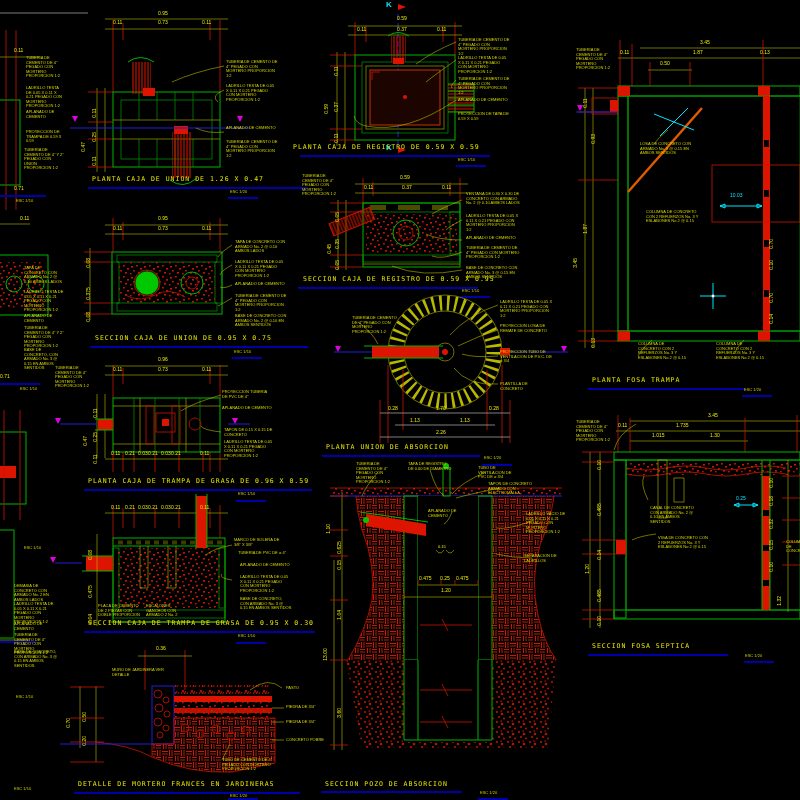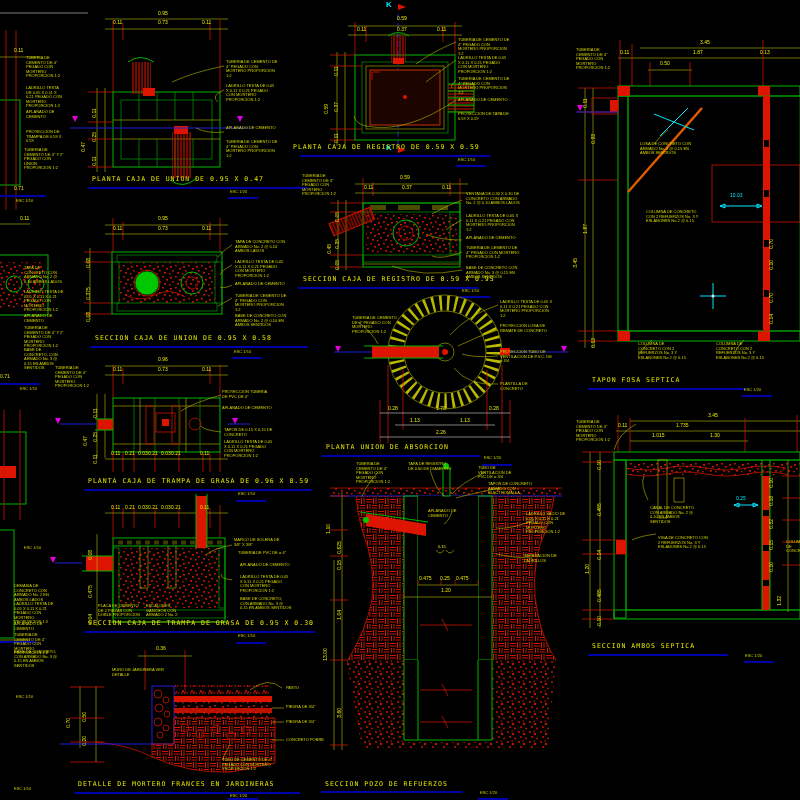--- a/index.html
+++ b/index.html
@@ -454,36 +454,36 @@
 <span class="t note" style="left:24px;top:290px;width:40px">LADRILLO TESTA DE 0.05 X 0.11 X 0.21 PEGADO CON MORTERO PROPORCION 1:2</span>
 <span class="t note" style="left:24px;top:314px;width:40px">APLANADO DE CEMENTO</span>
 <span class="t note" style="left:24px;top:326px;width:40px">TUBERIA DE CEMENTO DE 4" Y 2" PEGADO CON MORTERO PROPORCION 1:2</span>
 <span class="t note" style="left:24px;top:348px;width:40px">BASE DE CONCRETO, CON ARMADO No. 3 @ 0.15 EN AMBOS SENTIDOS</span>
 <span class="t note" style="left:14px;top:584px;width:44px">DEMASIA DE CONCRETO CON ARMADO No. 2 EN AMBOS LADOS</span>
 <span class="t note" style="left:14px;top:602px;width:44px">LADRILLO TESTA DE 0.05 X 0.11 X 0.21 PEGADO CON MORTERO PROPORCION 1:2</span>
 <span class="t note" style="left:14px;top:622px;width:44px">APLANADO DE CEMENTO</span>
 <span class="t note" style="left:14px;top:633px;width:44px">TUBERIA DE CEMENTO DE 4" PEGADO CON MORTERO PROPORCION 1:2</span>
 <span class="t note" style="left:14px;top:650px;width:44px">BASE DE CONCRETO, CON ARMADO No. 3 @ 0.15 EN AMBOS SENTIDOS</span>
 
-<span class="t ttl" style="left:92px;top:176px">PLANTA CAJA DE UNION DE 0.95 X 0.47</span>
+<span class="t ttl" style="left:92px;top:176px">PLANTA CAJA DE UNION DE 1.26 X 0.47</span>
 <span class="t sc" style="left:230px;top:190px">ESC 1/20</span>
 <span class="t d" style="left:158px;top:11px">0.95</span>
 <span class="t d" style="left:113px;top:20px">0.11</span>
 <span class="t d" style="left:158px;top:20px">0.73</span>
 <span class="t d" style="left:202px;top:20px">0.11</span>
 <span class="t d v" style="left:87px;top:146px">0.47</span>
 <span class="t d v" style="left:98px;top:112px">0.11</span>
 <span class="t d v" style="left:98px;top:136px">0.25</span>
 <span class="t d v" style="left:98px;top:160px">0.11</span>
 <span class="t note" style="left:226px;top:60px;width:52px">TUBERIA DE CEMENTO DE 4" PEGADO CON MORTERO PROPORCION 1:2</span>
 <span class="t note" style="left:226px;top:84px;width:52px">LADRILLO TESTA DE 0.05 X 0.11 X 0.21 PEGADO CON MORTERO PROPORCION 1:2</span>
 <span class="t note" style="left:226px;top:126px;width:52px">APLANADO DE CEMENTO</span>
 <span class="t note" style="left:226px;top:140px;width:52px">TUBERIA DE CEMENTO DE 4" PEGADO CON MORTERO PROPORCION 1:2</span>
 
-<span class="t ttl" style="left:95px;top:335px">SECCION CAJA DE UNION DE 0.95 X 0.58</span>
+<span class="t ttl" style="left:95px;top:335px">SECCION CAJA DE UNION DE 0.95 X 0.75</span>
 <span class="t sc" style="left:234px;top:350px">ESC 1/10</span>
 <span class="t d" style="left:158px;top:216px">0.95</span>
 <span class="t d" style="left:113px;top:226px">0.11</span>
 <span class="t d" style="left:158px;top:226px">0.73</span>
 <span class="t d" style="left:202px;top:226px">0.11</span>
 <span class="t d v" style="left:92px;top:262px">0.08</span>
 <span class="t d v" style="left:92px;top:294px">0.375</span>
 <span class="t d v" style="left:92px;top:316px">0.08</span>
 <span class="t note" style="left:235px;top:240px;width:52px">TAPA DE CONCRETO CON ARMADO No. 2 @ 0.10 AMBOS LADOS</span>
 <span class="t note" style="left:235px;top:260px;width:52px">LADRILLO TESTA DE 0.05 X 0.11 X 0.21 PEGADO CON MORTERO PROPORCION 1:2</span>
@@ -589,42 +589,42 @@
 <span class="t d" style="left:489px;top:406px">0.28</span>
 <span class="t d" style="left:410px;top:418px">1.13</span>
 <span class="t d" style="left:460px;top:418px">1.13</span>
 <span class="t d" style="left:436px;top:430px">2.26</span>
 <span class="t note" style="left:500px;top:300px;width:54px">LADRILLO TESTA DE 0.05 X 0.11 X 0.21 PEGADO CON MORTERO PROPORCION 1:2</span>
 <span class="t note" style="left:500px;top:324px;width:52px">PROYECCION LOSA DE REMATE DE CONCRETO</span>
 <span class="t note" style="left:500px;top:350px;width:52px">PROYECCION TUBO DE VENTILACION DE P.V.C. DE ø 3/4</span>
 <span class="t note" style="left:500px;top:382px;width:46px">PLANTILLA DE CONCRETO</span>
 <span class="t note" style="left:352px;top:316px;width:46px">TUBERIA DE CEMENTO DE 4" PEGADO CON MORTERO PROPORCION 1:2</span>
 
-<span class="t ttl" style="left:325px;top:781px">SECCION POZO DE REFUERZOS</span>
+<span class="t ttl" style="left:325px;top:781px">SECCION POZO DE ABSORCION</span>
 <span class="t sc" style="left:480px;top:791px">ESC 1/20</span>
 <span class="t d" style="left:419px;top:576px">0.475</span>
 <span class="t d" style="left:440px;top:576px">0.25</span>
 <span class="t d" style="left:456px;top:576px">0.475</span>
 <span class="t d" style="left:441px;top:588px">1.20</span>
 <span class="t d v" style="left:332px;top:528px">1.10</span>
 <span class="t d v" style="left:343px;top:548px">0.625</span>
 <span class="t d v" style="left:343px;top:564px">0.15</span>
 <span class="t d v" style="left:343px;top:614px">1.04</span>
 <span class="t d v" style="left:329px;top:655px">13.00</span>
 <span class="t d v" style="left:343px;top:712px">3.60</span>
 <span class="t d" style="left:438px;top:545px;font-size:4px">0.15</span>
 <span class="t note" style="left:356px;top:462px;width:42px">TUBERIA DE CEMENTO DE 4" PEGADO CON MORTERO PROPORCION 1:2</span>
 <span class="t note" style="left:408px;top:462px;width:44px">TAPA DE REGISTRO DE 0.60 DE DIAMETRO</span>
 <span class="t note" style="left:478px;top:466px;width:40px">TUBO DE VENTILACION DE PVC DE ø 3/4</span>
 <span class="t note" style="left:488px;top:482px;width:50px">TAPON DE CONCRETO ARMADO CON ELECTROMALLA</span>
 <span class="t note" style="left:428px;top:509px;width:44px">APLANADO DE CEMENTO</span>
 <span class="t note" style="left:526px;top:512px;width:46px">LADRILLO VACIO DE 0.06 X 0.11 X 0.21 PEGADO CON MORTERO PROPORCION 1:2</span>
 <span class="t note" style="left:524px;top:554px;width:40px">SEPARACION DE LADRILLOS</span>
 
-<span class="t ttl" style="left:592px;top:377px">TAPON FOSA SEPTICA</span>
+<span class="t ttl" style="left:592px;top:377px">PLANTA FOSA TRAMPA</span>
 <span class="t sc" style="left:744px;top:388px">ESC 1/20</span>
 <span class="t d" style="left:700px;top:40px">3.45</span>
 <span class="t d" style="left:620px;top:50px">0.11</span>
 <span class="t d" style="left:693px;top:50px">1.87</span>
 <span class="t d" style="left:760px;top:50px">0.13</span>
 <span class="t d" style="left:660px;top:61px">0.50</span>
 <span class="t d v" style="left:589px;top:102px">0.11</span>
 <span class="t d v" style="left:597px;top:138px">0.93</span>
 <span class="t d v" style="left:589px;top:228px">1.87</span>
 <span class="t d v" style="left:579px;top:262px">3.45</span>
@@ -633,21 +633,21 @@
 <span class="t d v" style="left:775px;top:264px">0.10</span>
 <span class="t d v" style="left:775px;top:297px">0.70</span>
 <span class="t d v" style="left:775px;top:318px">0.14</span>
 <span class="t d cyt" style="left:730px;top:193px">10.03</span>
 <span class="t note" style="left:576px;top:48px;width:40px">TUBERIA DE CEMENTO DE 4" PEGADO CON MORTERO PROPORCION 1:2</span>
 <span class="t note" style="left:640px;top:142px;width:52px">LOSA DE CONCRETO CON ARMADO No. 3 @ 0.15 EN AMBOS SENTIDOS</span>
 <span class="t note" style="left:646px;top:210px;width:55px">COLUMNA DE CONCRETO CON 2 REFUERZOS No. 3 Y ESLABONES No 2 @ 0.15</span>
 <span class="t note" style="left:638px;top:342px;width:50px">COLUMNA DE CONCRETO CON 2 REFUERZOS No. 3 Y ESLABONES No 2 @ 0.15</span>
 <span class="t note" style="left:716px;top:342px;width:50px">COLUMNA DE CONCRETO CON 2 REFUERZOS No. 3 Y ESLABONES No 2 @ 0.15</span>
 
-<span class="t ttl" style="left:592px;top:643px">SECCION AMBOS SEPTICA</span>
+<span class="t ttl" style="left:592px;top:643px">SECCION FOSA SEPTICA</span>
 <span class="t sc" style="left:745px;top:654px">ESC 1/20</span>
 <span class="t d" style="left:708px;top:413px">3.45</span>
 <span class="t d" style="left:618px;top:423px">0.11</span>
 <span class="t d" style="left:676px;top:423px">1.735</span>
 <span class="t d" style="left:652px;top:433px">1.015</span>
 <span class="t d" style="left:710px;top:433px">1.30</span>
 <span class="t d v" style="left:603px;top:464px">0.10</span>
 <span class="t d v" style="left:603px;top:510px">0.465</span>
 <span class="t d v" style="left:603px;top:554px">0.14</span>
 <span class="t d v" style="left:603px;top:596px">0.465</span>

